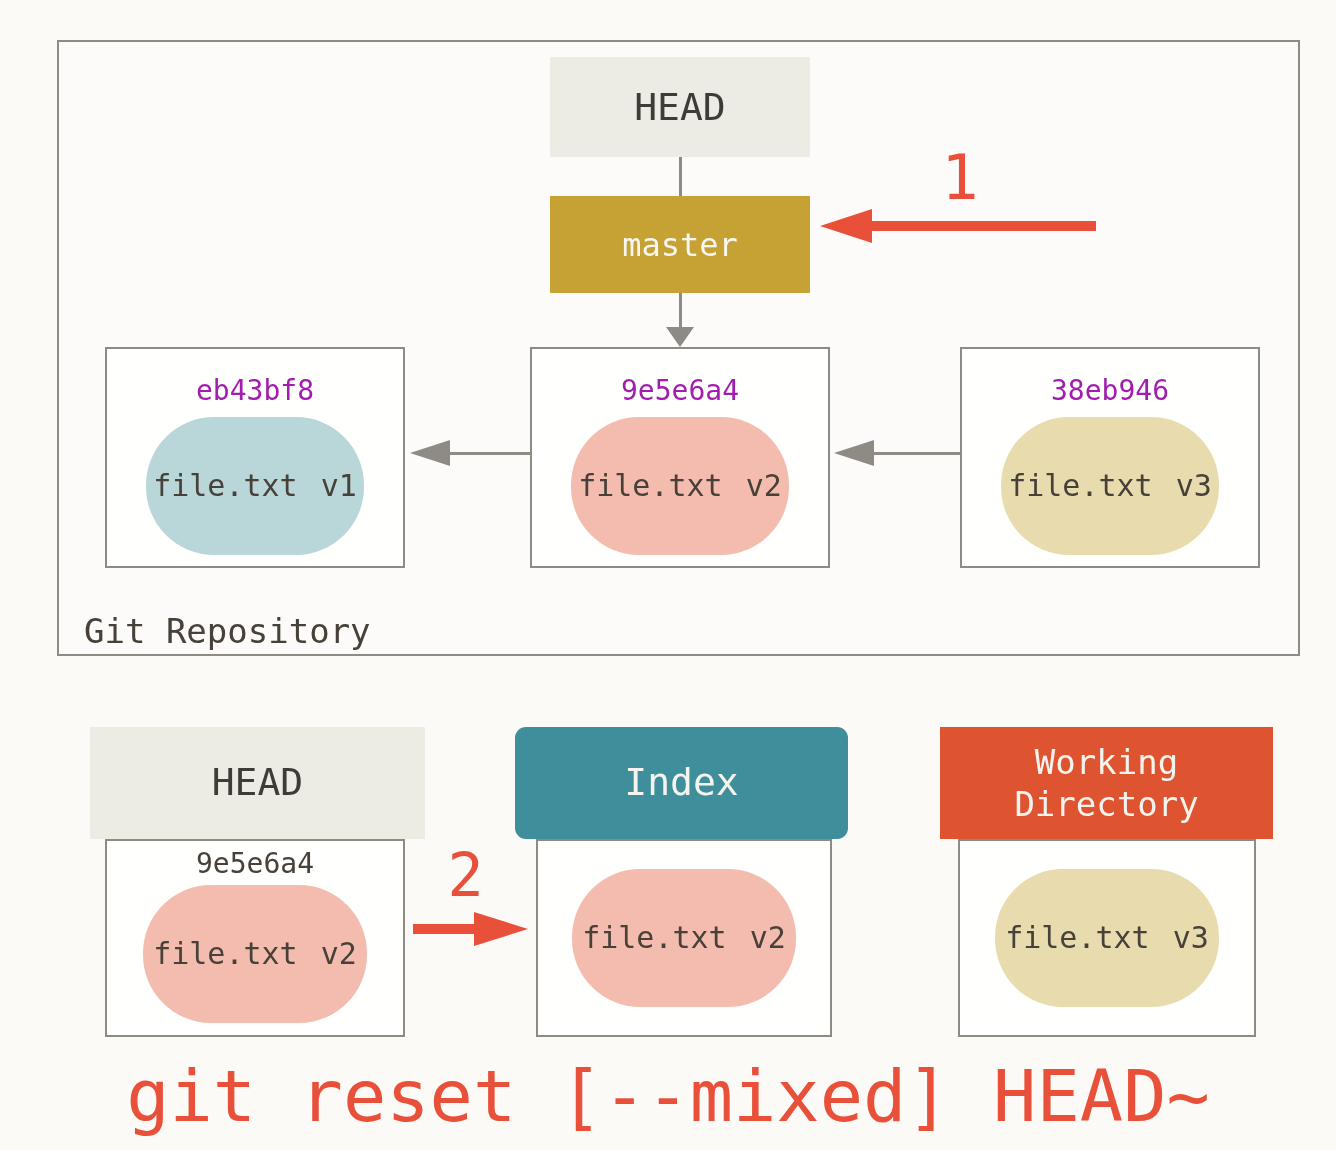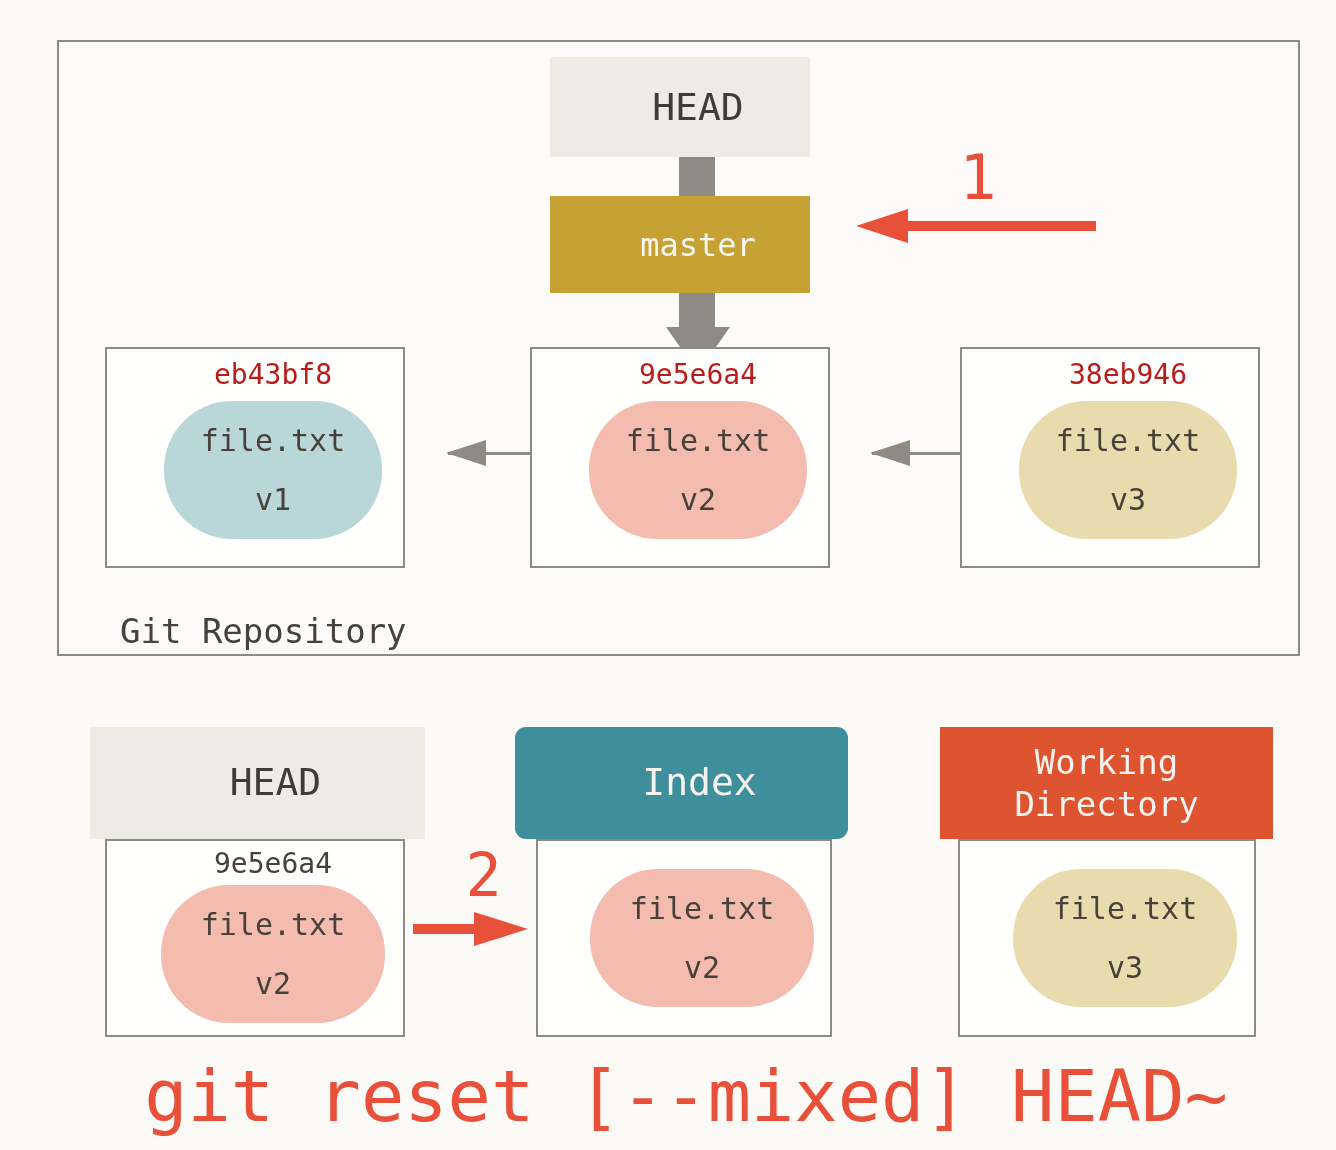--- a/index.html
+++ b/index.html
@@ -7,21 +7,21 @@
   body { font-family: "DejaVu Sans Mono", "Liberation Mono", monospace; }
 
   #stage {
     position: relative;
     width: 1336px;
     height: 1150px;
     background: #fbfaf7;
     overflow: hidden;
   }
 
-  .abs { position: absolute; padding-left: 36px; }
+  .abs { position: absolute; }
 
   
   .repo-box {
     left: 57px; top: 40px; width: 1243px; height: 616px;
     border: 2px solid #8d8b84;
     background: #fcfbf9;
   }
   .repo-label {
     left: 76px; top: 610px; width: 500px; height: 42px;
     font-size: 34px; color: #474139;
@@ -65,27 +65,27 @@
   
   .commit-box {
     top: 347px; width: 300px; height: 221px;
     border: 2px solid #8d8b84; background: #fffffe;
     display: flex; flex-direction: column; align-items: center;
   }
   .commit-1 { left: 105px; }
   .commit-2 { left: 530px; }
   .commit-3 { left: 960px; }
   .commit-hash {
-    margin-top: 8px; font-size: 28px; color: #b91c1c; height: 34px;
+    margin-top: 24px; font-size: 28px; color: #a21caf; height: 34px;
     display: flex; align-items: center;
   }
   .blob {
     width: 218px; height: 138px; border-radius: 68px;
     margin-top: 10px;
-    display: flex; flex-direction: column; align-items: center; justify-content: center;
+    display: flex; flex-direction: row; align-items: center; justify-content: center;
     font-size: 30px; color: #474139; line-height: 1.2; gap: 23px;
   }
   .blob-blue { background: #b9d6d9; }
   .blob-pink { background: #f4bcae; }
   .blob-tan  { background: #e8dcae; }
 
   
   .parent-shaft { top: 452px; height: 3px; background: #8d8b84; }
   .parent-shaft-1 { left: 448px; width: 82px; }
   .parent-shaft-2 { left: 872px; width: 88px; }

